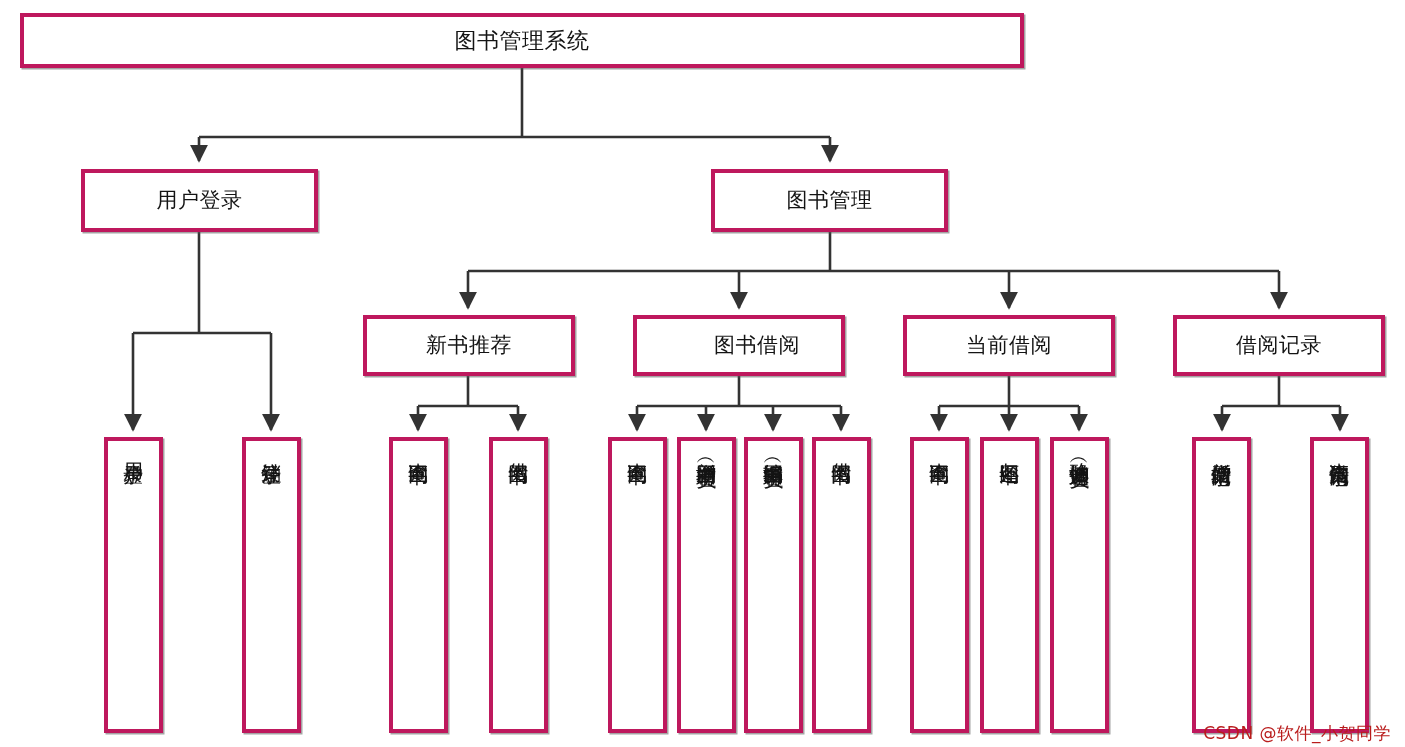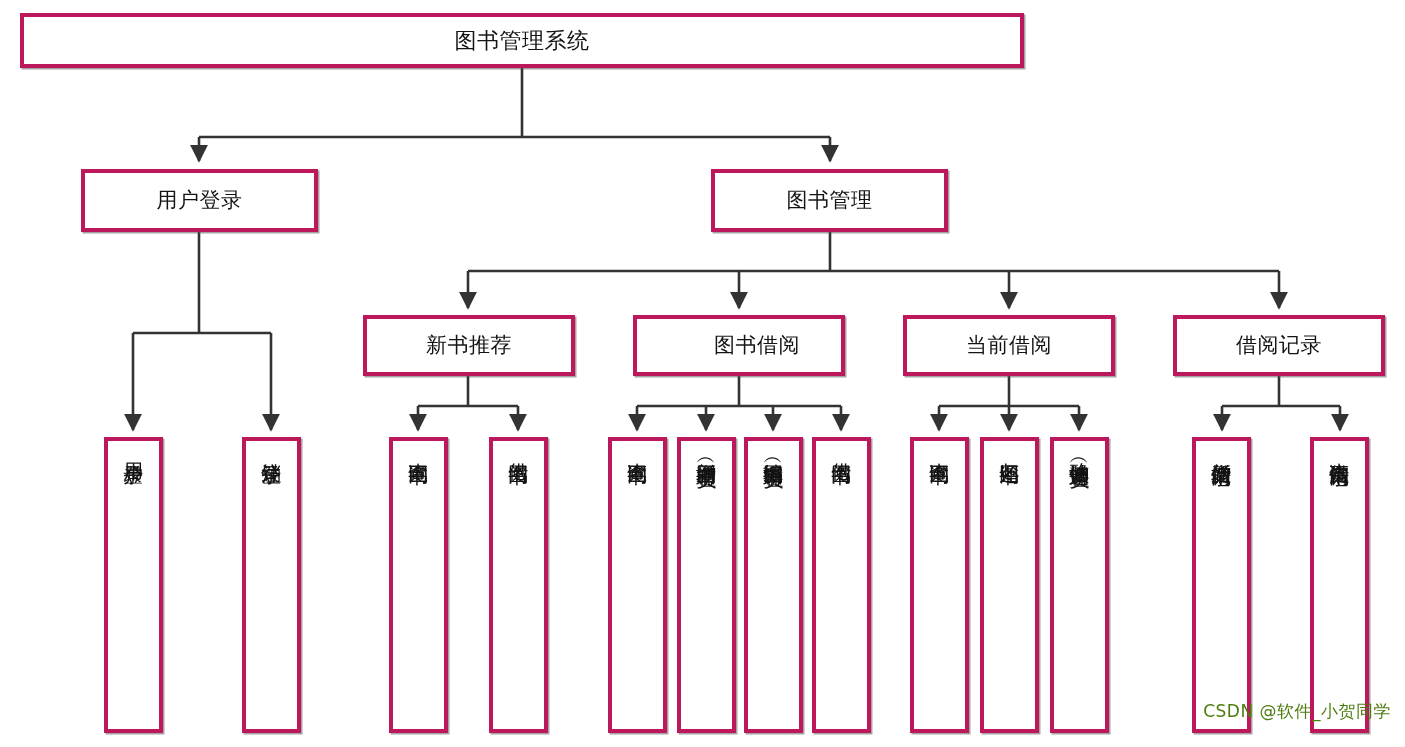--- a/index.html
+++ b/index.html
@@ -52,23 +52,23 @@
     white-space:nowrap;
     max-height:100%;
   }
   .leaf-box{
     align-items:flex-start;
     padding-top:6px;
   }
   #watermark{
     position:absolute;
     right:14px;
-    bottom:24px;
+    bottom:2px;
     font-size:17px;
-    color:#4d7c0f;
+    color:#b91c1c;
     letter-spacing:0.5px;
     white-space:nowrap;
     user-select:none;
   }
 </style>
 </head>
 <body>
 
 <div id="canvas">
 

